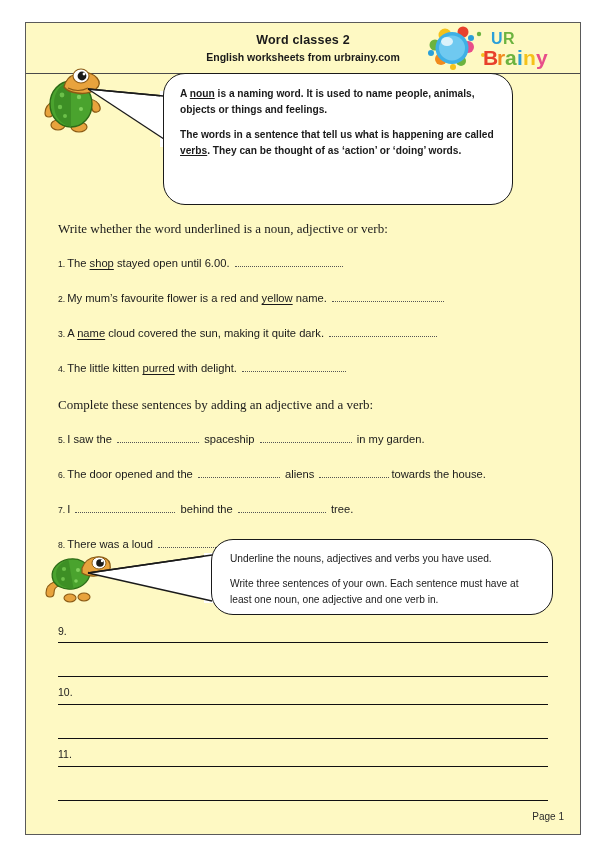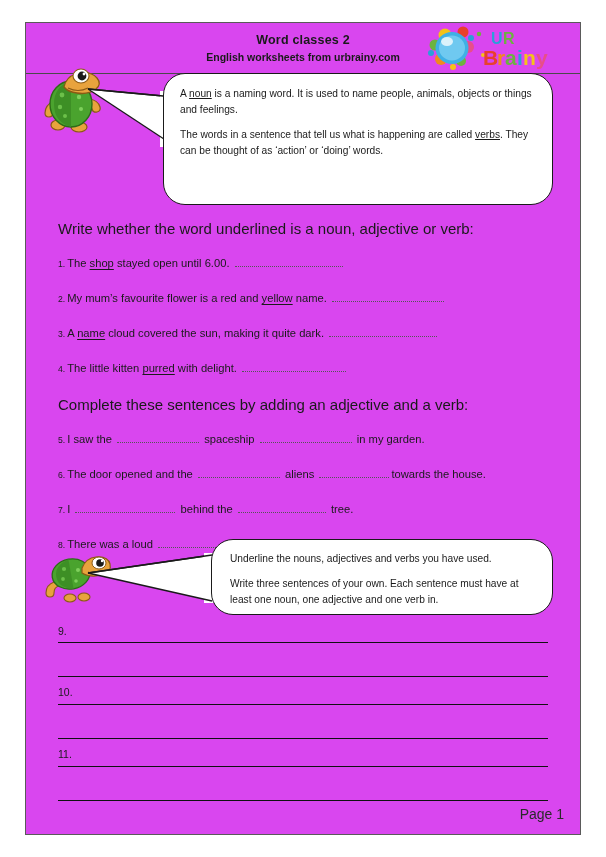--- a/index.html
+++ b/index.html
@@ -18,21 +18,21 @@
 
   
   #sheet {
     position: absolute;
     left: 25px;
     top: 22px;
     width: 556px;
     height: 813px;
     border: 1px solid #5a5a5a;
     box-sizing: border-box;
-    background: #d946ef;
+    background: #fef9c3;
   }
 
   
   #header {
     position: absolute;
     left: 0; top: 0;
     width: 100%;
     height: 50px;
   }
   #title {
@@ -81,23 +81,24 @@
   .bubble {
     position: absolute;
     border: 1.3px solid #1a1a1a;
     border-radius: 22px;
     background: #fff;
     box-sizing: border-box;
   }
   #bubble-1 {
     left: 137px;
     top: 50px;
-    width: 390px;
+    width: 350px;
     height: 132px;
     padding: 12px 16px 14px 16px;
+    font-weight: bold;
   }
   #bubble-2 {
     left: 185px;
     top: 516px;
     width: 342px;
     height: 76px;
     padding: 11px 16px 8px 18px;
   }
   .bubble p {
     margin: 0 0 9px 0;
@@ -112,24 +113,25 @@
   .tail { position: absolute; pointer-events: none; }
   #tail-1 { left: 60px;  top: 52px;  width: 130px; height: 72px; }
   #tail-2 { left: 60px;  top: 530px; width: 145px; height: 50px; }
 
   
   #body { position: absolute; left: 0; top: 182px; width: 100%; }
 
   .instruction {
     position: absolute;
     left: 32px;
-    font-size: 15px;
+    font-size: 13px;
     line-height: 15px;
     color: #1a1a1a;
     white-space: nowrap;
+    font-family: Liberation Serif, serif;
   }
 
   .qrow {
     position: absolute;
     left: 32px;
     font-size: 11.2px;
     line-height: 15px;
     color: #1a1a1a;
     white-space: nowrap;
   }
@@ -162,21 +164,21 @@
     left: 32px;
     font-size: 10.5px;
     color: #1a1a1a;
   }
 
   
   #page-label {
     position: absolute;
     right: 16px;
     bottom: 12px;
-    font-size: 14px;
+    font-size: 10px;
     color: #2a2a2a;
   }
 </style>
 </head>
 <body>
 
 <div id="sheet">
 
   <div id="header">
     <div id="title">Word classes 2</div>

